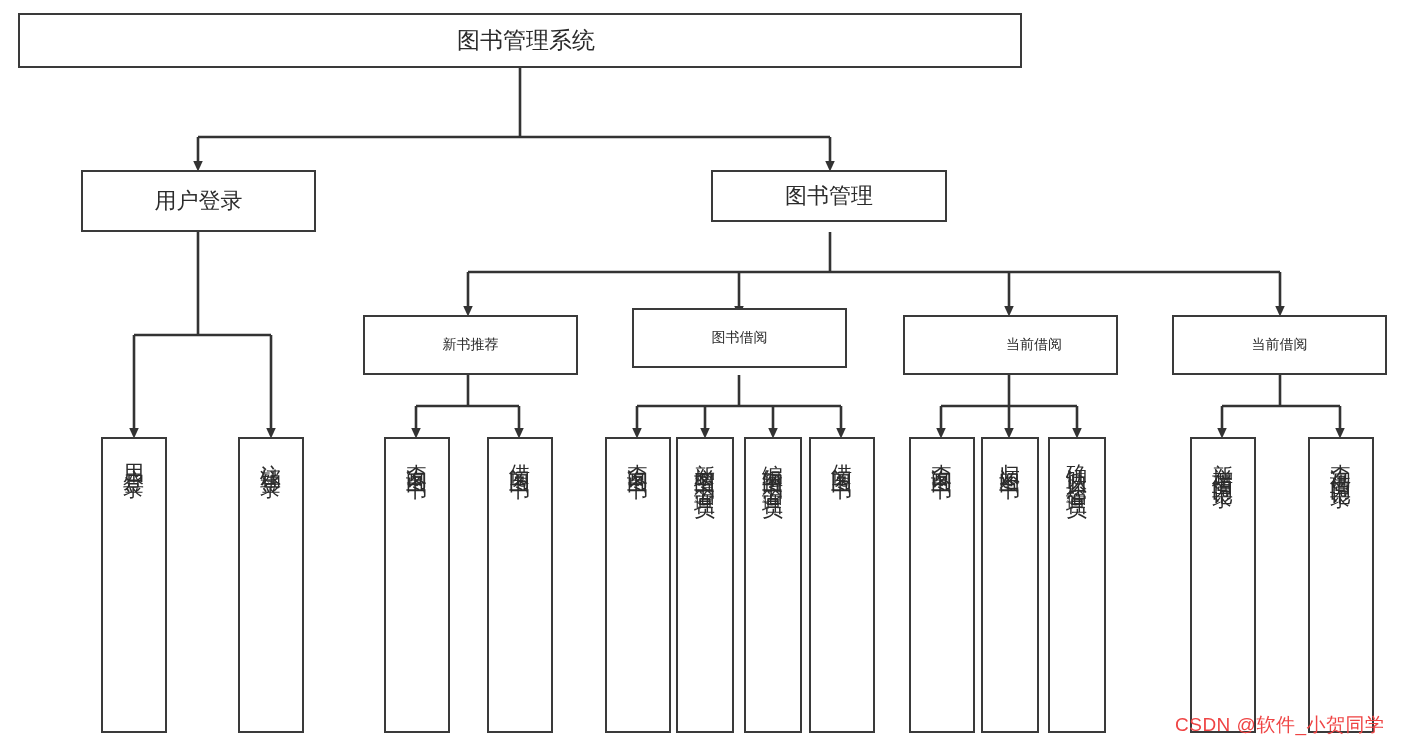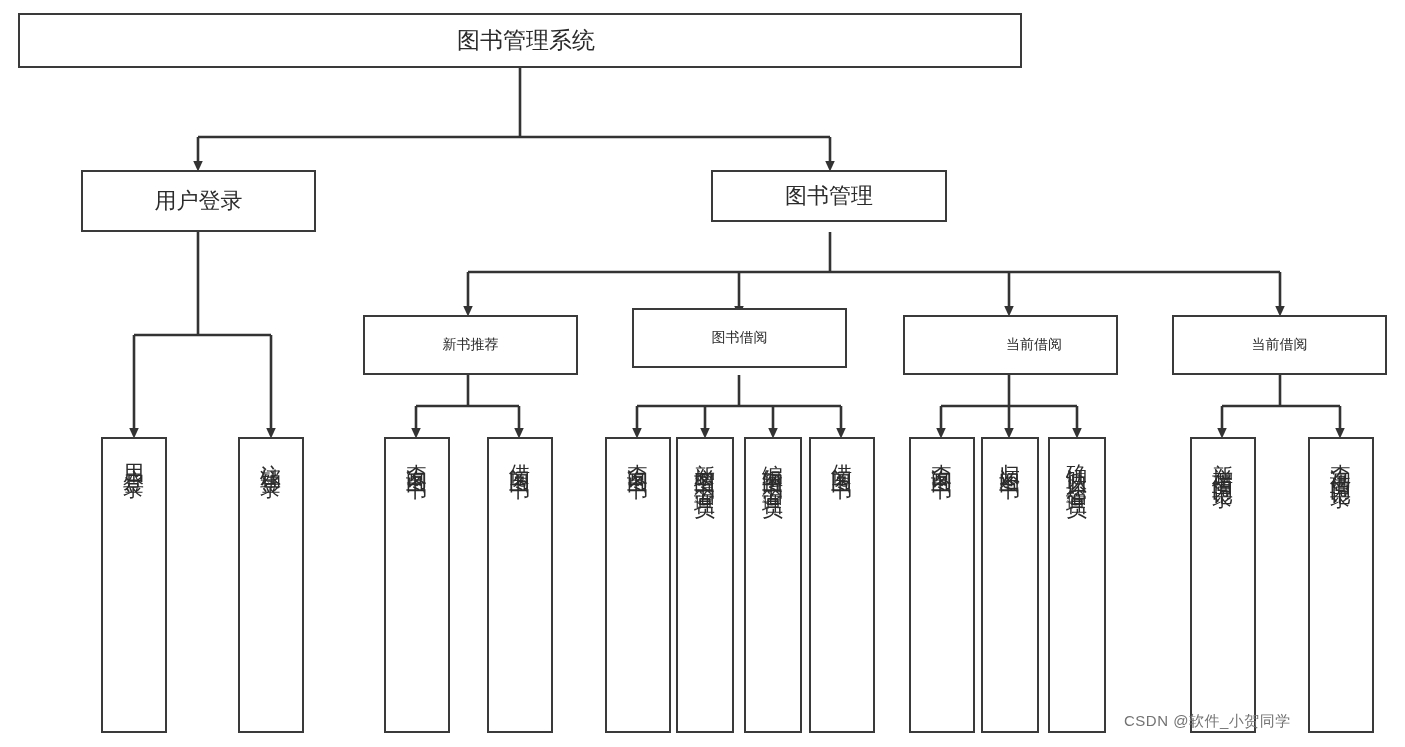--- a/index.html
+++ b/index.html
@@ -52,24 +52,24 @@
   }
   .node.leaf .vtext {
     writing-mode: vertical-rl;
     text-orientation: upright;
     letter-spacing: 5px;
     line-height: 1;
     white-space: nowrap;
   }
   .watermark {
     position: absolute;
-    left: 1124px;
+    left: 1175px;
     top: 712px;
-    font-size: 15px;
-    color: #737373;
+    font-size: 19px;
+    color: #ef4444;
     white-space: nowrap;
     letter-spacing: 0.5px;
   }
 </style>
 </head>
 <body>
 
 <div id="canvas">
 
   <svg id="wires" viewBox="0 0 1405 747">

